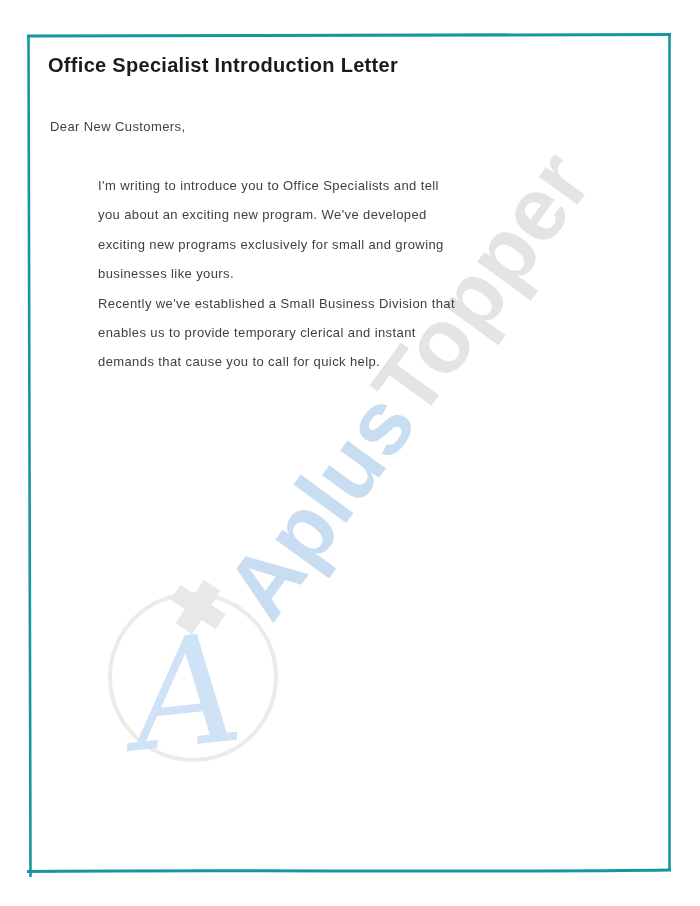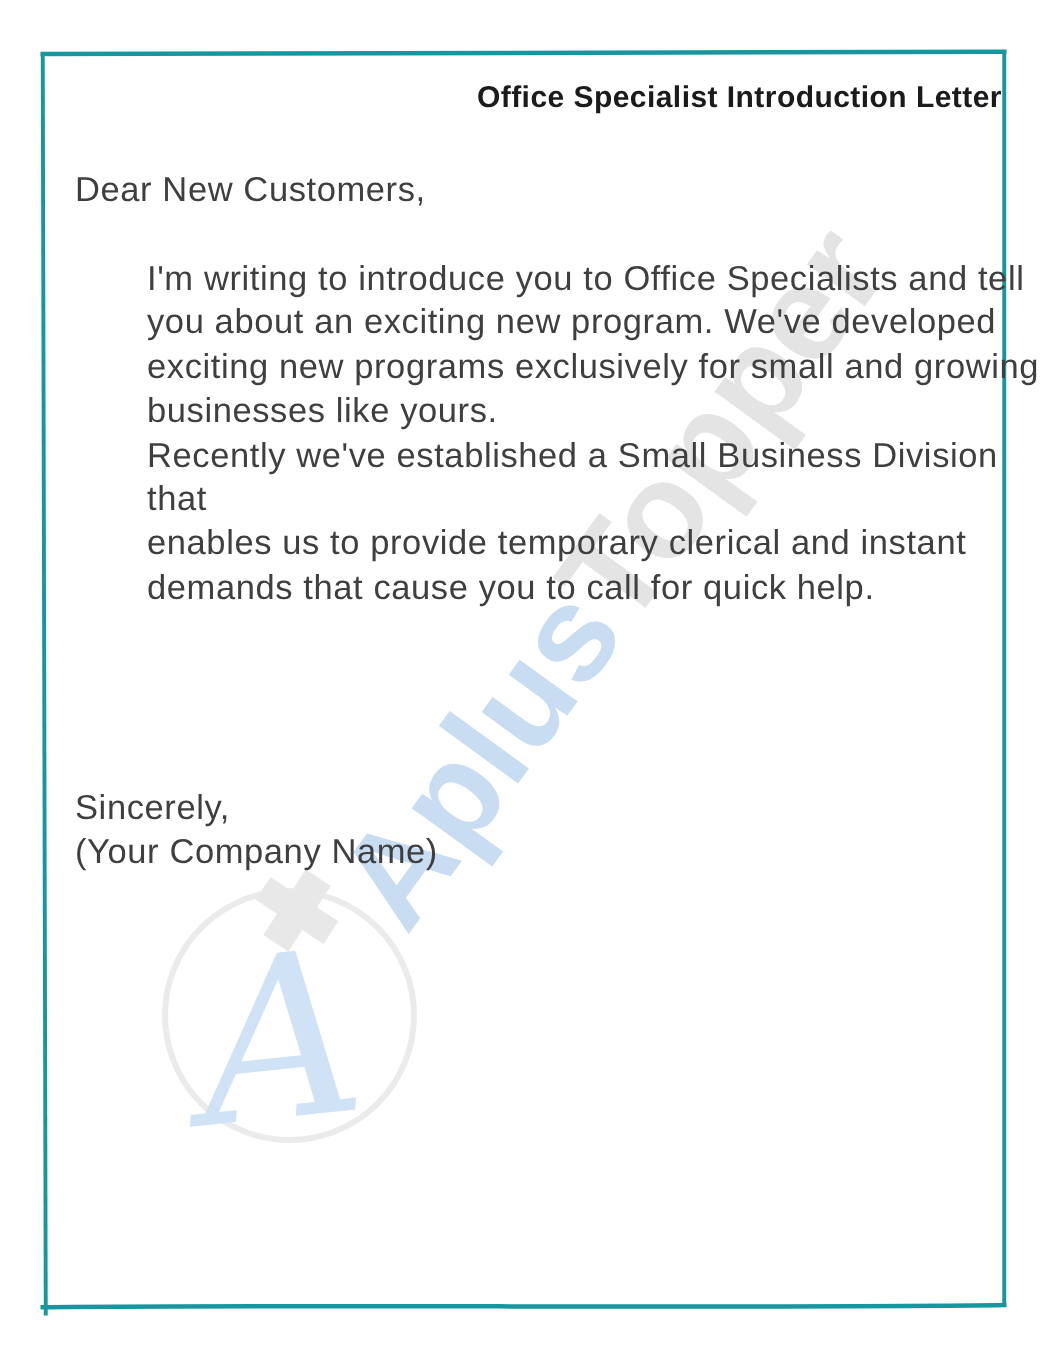--- a/index.html
+++ b/index.html
@@ -15,31 +15,31 @@
     position: absolute;
     left: 0; top: 0;
     width: 700px; height: 906px;
     pointer-events: none;
   }
   .title {
     position: absolute;
     top: 54px;
     left: 48px;
     right: 32px;
-    text-align: right;
+    text-align: left;
     font-size: 20px;
     font-weight: bold;
     letter-spacing: 0.3px;
     color: #1b1b1b;
   }
   .body-text {
     position: absolute;
     left: 50px;
     width: 600px;
-    font-size: 23px;
+    font-size: 13px;
     line-height: 29.4px;
     letter-spacing: 0.4px;
     color: #3f3f3f;
     white-space: pre-line;
   }
   .greeting   { top: 112px; }
   .paragraph-1{ top: 171px; margin-left: 48px; }
   .paragraph-2{ top: 406px; }
   .closing    { top: 524px; }
   .wm-anchor {
@@ -90,16 +90,14 @@
 
   <div class="body-text paragraph-1">I'm writing to introduce you to Office Specialists and tell
 you about an exciting new program. We've developed
 exciting new programs exclusively for small and growing
 businesses like yours.
 Recently we've established a Small Business Division that
 enables us to provide temporary clerical and instant
 demands that cause you to call for quick help.</div>
 
 
-  <div class="body-text closing">Sincerely,
-(Your Company Name)</div>
 
 </div>
 
 </body></html>

